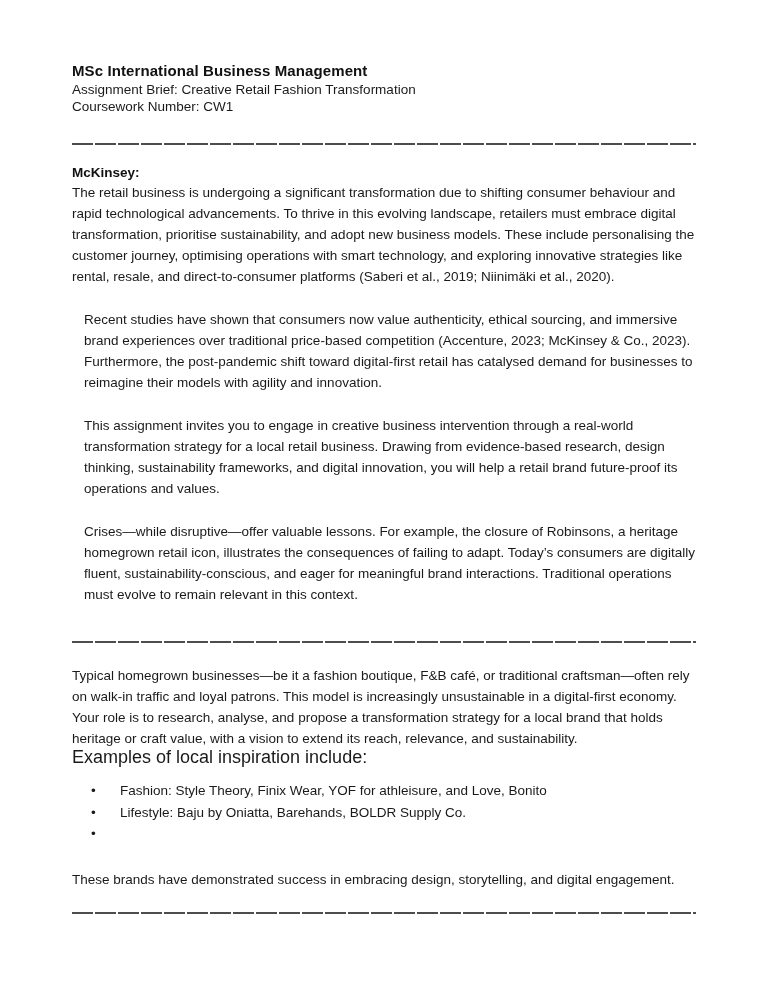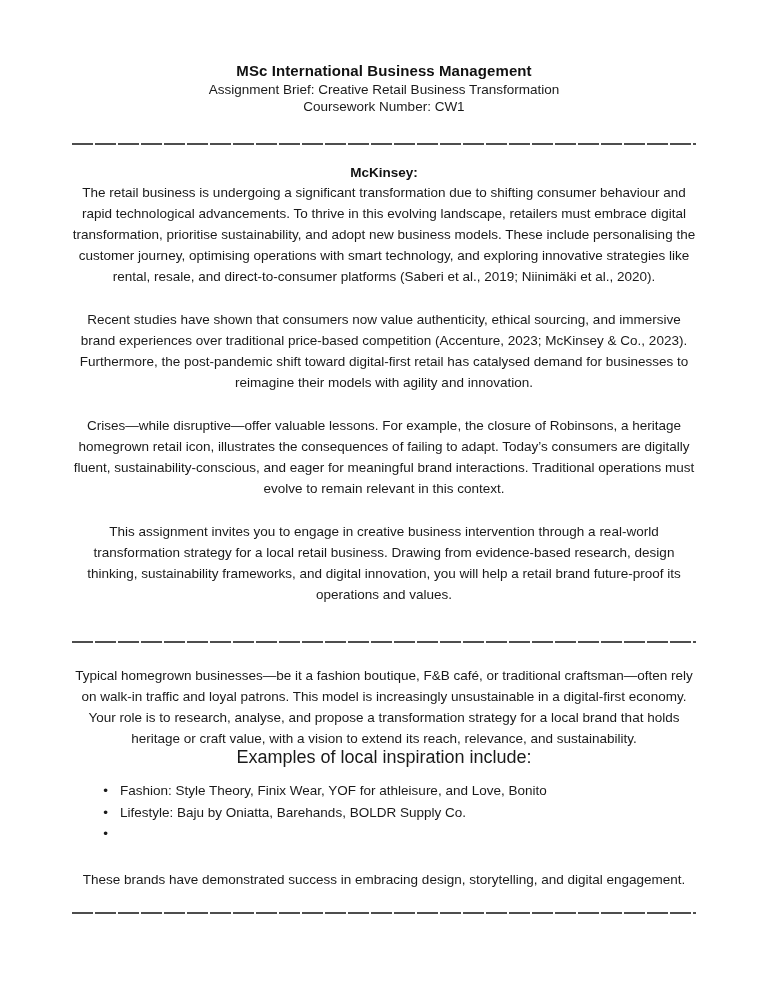--- a/index.html
+++ b/index.html
@@ -1,15 +1,15 @@
 <!DOCTYPE html>
 <html><head>
 <meta charset="utf-8">
 <style>
-  * { margin: 0; padding: 0; box-sizing: border-box; text-align: center; }
+  * { margin: 0; padding: 0; box-sizing: border-box; }
   html, body {
     width: 768px;
     height: 994px;
     background: #ffffff;
     overflow: hidden;
   }
   body {
     font-family: "Liberation Sans", "DejaVu Sans", sans-serif;
     color: #1a1a1a;
     -webkit-font-smoothing: antialiased;
@@ -44,21 +44,21 @@
   .heading {
     font-size: 13.5px;
     font-weight: 700;
     line-height: 16.5px;
     color: #111111;
   }
   .para {
     font-size: 13.5px;
     line-height: 21px;
   }
-  .para.gap { margin-top: 22px; }
+  .para.gap { margin-top: 22px; margin-left: 12px; }
   .lead-line {
     font-size: 18px;
     line-height: 16.5px;
   }
   .bullet-list {
     list-style: none;
     margin: 18px 0 0 0;
     padding-left: 19px;
   }
   .bullet-item {
@@ -73,30 +73,30 @@
     width: 29px;
   }
   .closing { margin-top: 26px; }
 </style>
 </head>
 <body>
 
 <div class="page">
 
   <h1 class="doc-title">MSc International Business Management</h1>
-  <p class="meta-line">Assignment Brief: Creative Retail Business Transformation</p>
+  <p class="meta-line">Assignment Brief: Creative Retail Fashion Transformation</p>
   <p class="meta-line">Coursework Number: CW1</p>
 
   <div class="divider d1"></div>
 
   <h2 class="heading">McKinsey:</h2>
   <p class="para">The retail business is undergoing a significant transformation due to shifting consumer behaviour and rapid technological advancements. To thrive in this evolving landscape, retailers must embrace digital transformation, prioritise sustainability, and adopt new business models. These include personalising the customer journey, optimising operations with smart technology, and exploring innovative strategies like rental, resale, and direct-to-consumer platforms (Saberi et al., 2019; Niinimäki et al., 2020).</p>
   <p class="para gap">Recent studies have shown that consumers now value authenticity, ethical sourcing, and immersive brand experiences over traditional price-based competition (Accenture, 2023; McKinsey &amp; Co., 2023). Furthermore, the post-pandemic shift toward digital-first retail has catalysed demand for businesses to reimagine their models with agility and innovation.</p>
+  <p class="para gap">This assignment invites you to engage in creative business intervention through a real-world transformation strategy for a local retail business. Drawing from evidence-based research, design thinking, sustainability frameworks, and digital innovation, you will help a retail brand future-proof its operations and values.</p>
   <p class="para gap">Crises—while disruptive—offer valuable lessons. For example, the closure of Robinsons, a heritage homegrown retail icon, illustrates the consequences of failing to adapt. Today’s consumers are digitally fluent, sustainability-conscious, and eager for meaningful brand interactions. Traditional operations must evolve to remain relevant in this context.</p>
-  <p class="para gap">This assignment invites you to engage in creative business intervention through a real-world transformation strategy for a local retail business. Drawing from evidence-based research, design thinking, sustainability frameworks, and digital innovation, you will help a retail brand future-proof its operations and values.</p>
 
   <div class="divider d2"></div>
 
   <p class="para">Typical homegrown businesses—be it a fashion boutique, F&amp;B café, or traditional craftsman—often rely on walk-in traffic and loyal patrons. This model is increasingly unsustainable in a digital-first economy. Your role is to research, analyse, and propose a transformation strategy for a local brand that holds heritage or craft value, with a vision to extend its reach, relevance, and sustainability.</p>
   <p class="lead-line">Examples of local inspiration include:</p>
 
   <ul class="bullet-list">
     <li class="bullet-item">
       <span class="bullet-glyph">•</span>
       <span>Fashion: Style Theory, Finix Wear, YOF for athleisure, and Love, Bonito</span>

